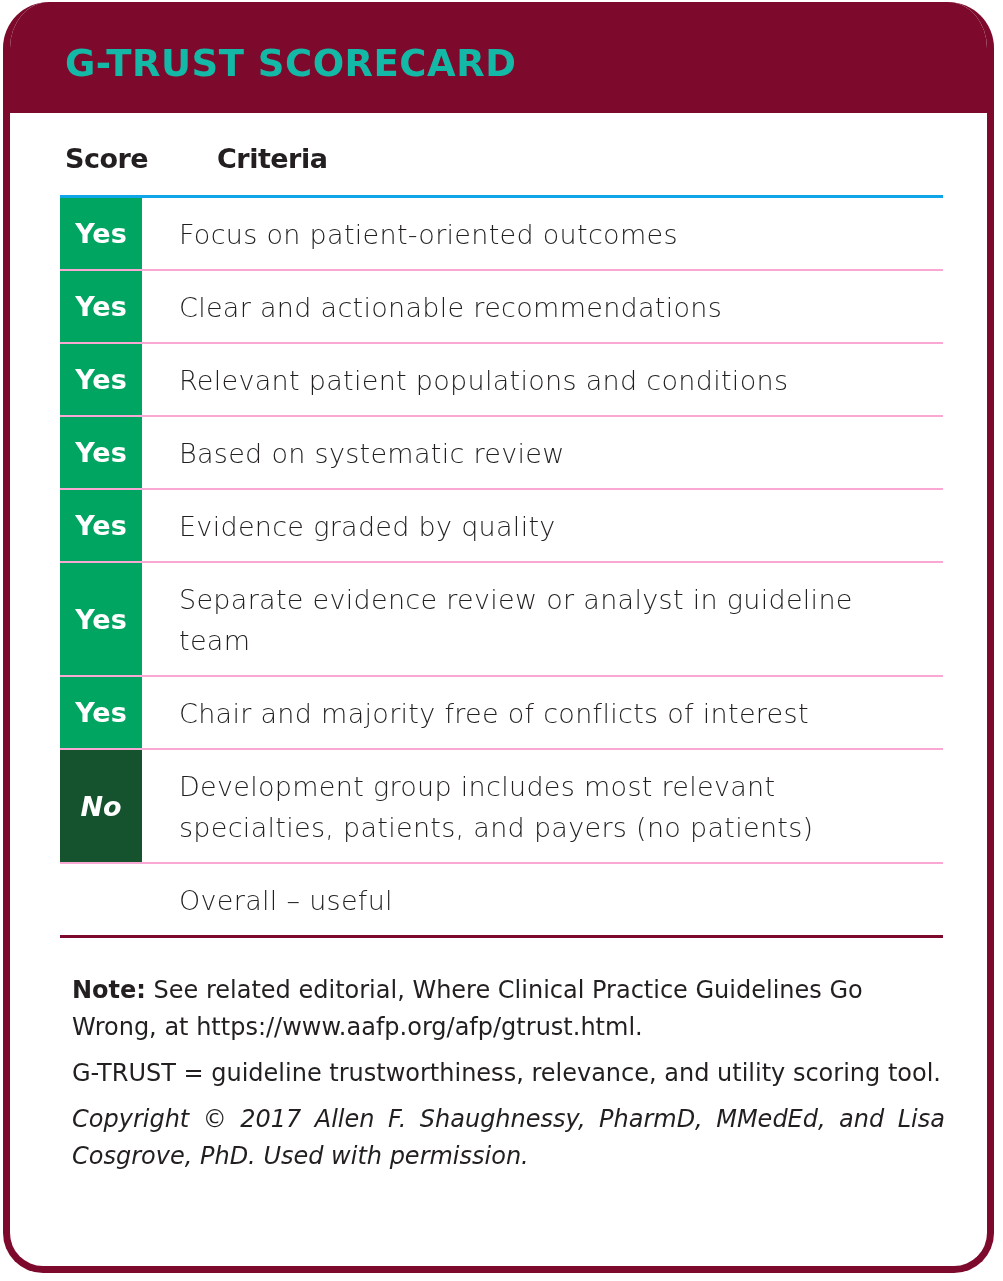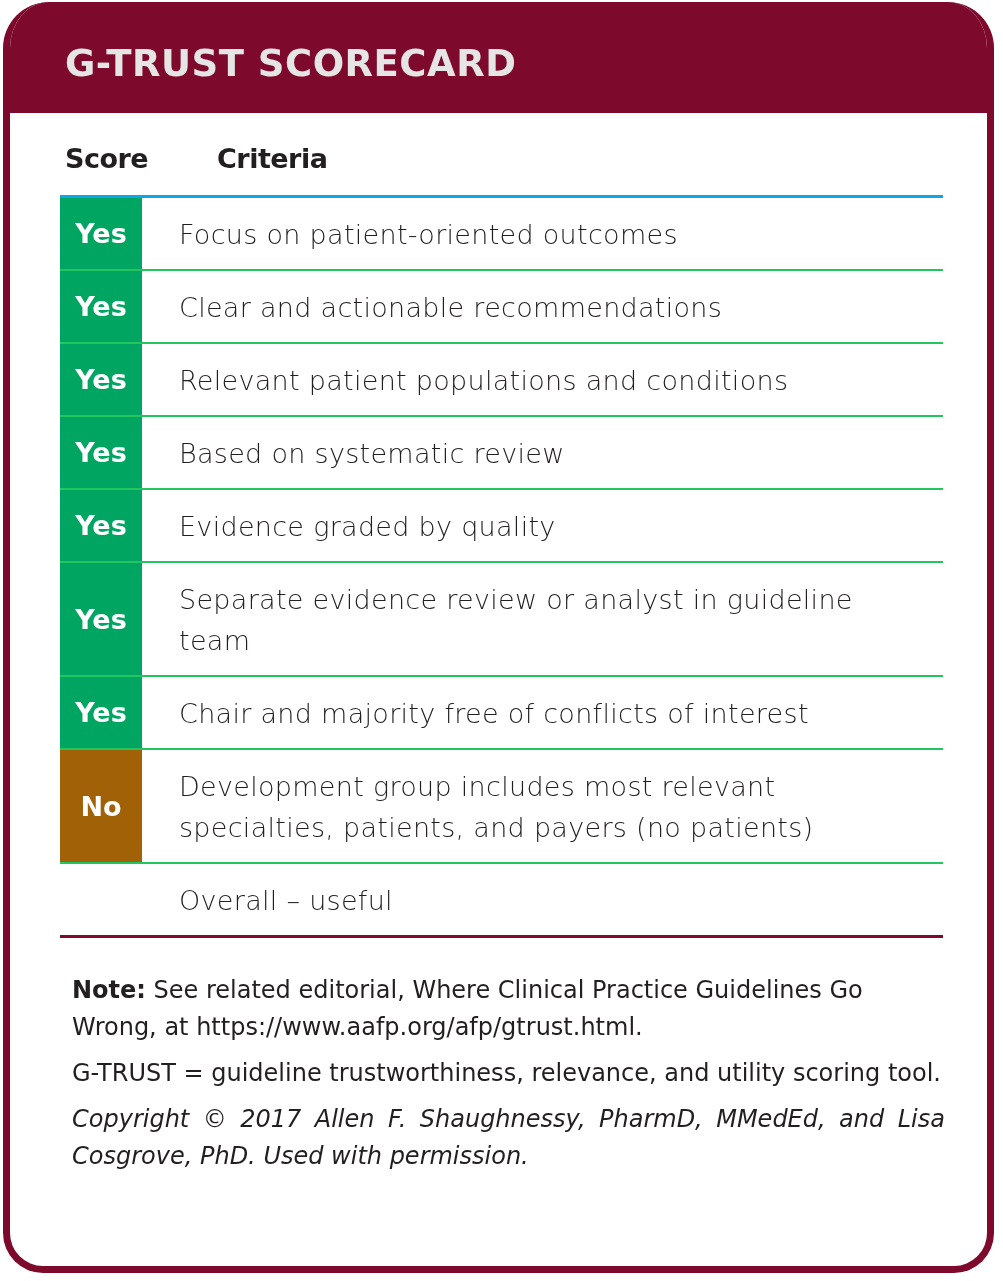--- a/index.html
+++ b/index.html
@@ -9,35 +9,35 @@
     border: 7px solid #7d0a2c; border-top-width: 0;
     border-radius: 46px 46px 40px 40px;
     background: #fff; box-sizing: border-box; overflow: hidden;
   }
   .header {
     position: absolute; left: 0; top: 0; right: 0; height: 111px;
     background: #7d0a2c;
   }
   .header-title {
     position: absolute; left: 55px; top: 40px;
-    color: #e5e5e5; font-size: 37px; font-weight: bold; letter-spacing: 0.5px;
+    color: #14b8a6; font-size: 37px; font-weight: bold; letter-spacing: 0.5px;
     font-family: "DejaVu Sans", sans-serif;
   }
   .table { position: absolute; left: 50px; top: 111px; width: 883px; }
   .thead { height: 82px; position: relative; border-bottom: 3px solid #0ea5e9; }
   .th { position: absolute; top: 30px; font-size: 27px; font-weight: bold; color: #231f20; font-family: "DejaVu Sans", sans-serif; letter-spacing: -0.5px; }
   .th-score { left: 5px; }
   .th-criteria { left: 135px; margin-left: 22px; }
-  .row { position: relative; display: flex; border-bottom: 2px solid #22c55e; }
+  .row { position: relative; display: flex; border-bottom: 2px solid #f9a8d4; }
   .score {
     width: 82px; flex: none; color: #fff; font-weight: bold; font-size: 27px;
     display: flex; align-items: center; justify-content: center;
   }
   .score.yes { background: #00a562; }
-  .score.no { background: #a16207; }
+  .score.no { background: #14532d; font-style: italic; }
   .score.none { background: transparent; }
   .crit {
     flex: 1; padding: 16px 12px 14px 37px; font-size: 27px; line-height: 41px; color: #231f20;
     font-family: "DejaVu Sans", sans-serif; font-weight: 300; letter-spacing: 0.3px;
   }
   .row.last { border-bottom: 3px solid #7d0a2c; }
   .notes { position: absolute; left: 50px; top: 970px; width: 885px; color: #231f20; font-size: 24px; line-height: 37px; }
   .notes p { margin: 0 0 9px 12px; }
   .note-label { font-weight: bold; }
   .copyright { font-style: italic; text-align: justify; }

